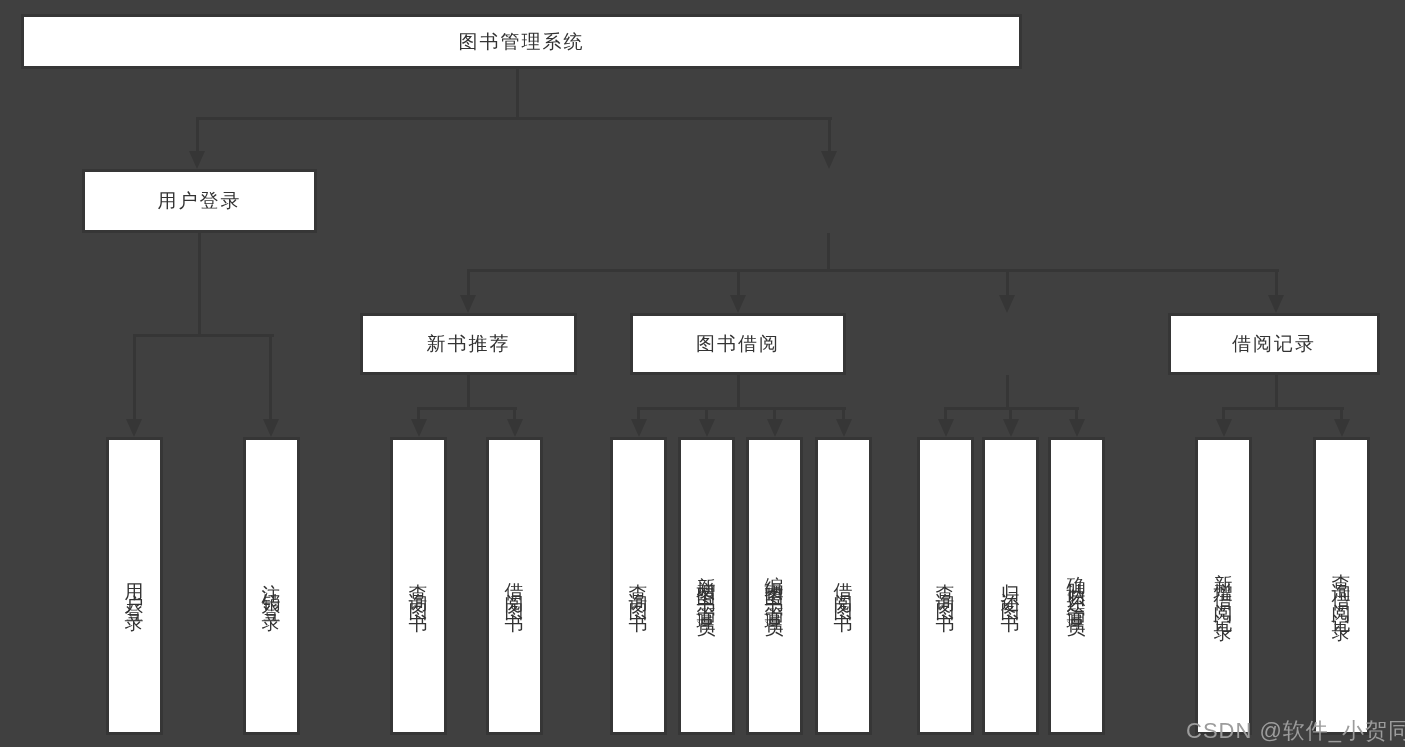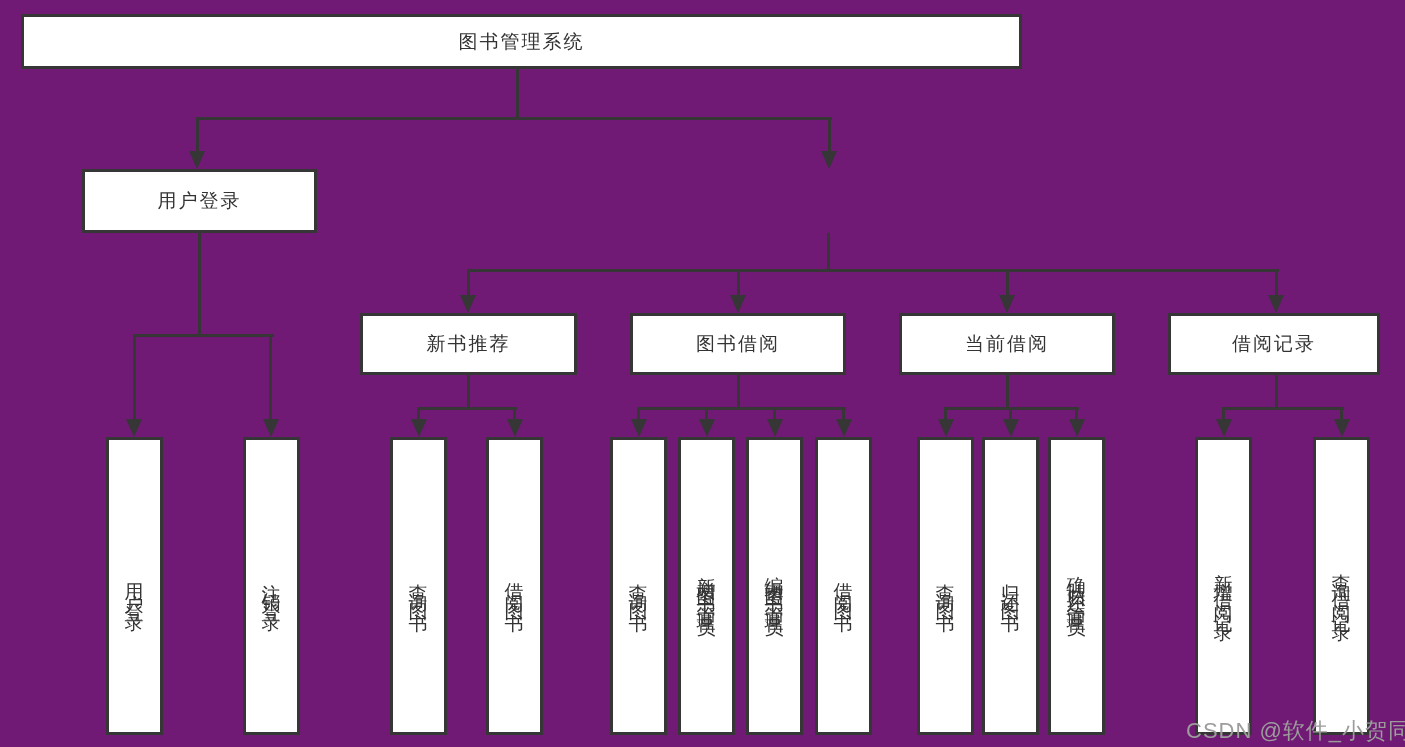--- a/index.html
+++ b/index.html
@@ -1,21 +1,21 @@
 <!DOCTYPE html>
 <html><head>
 <meta charset="utf-8">
 <style>
   html, body { margin: 0; padding: 0; background: #ffffff; }
   body { font-family: "Liberation Sans", "DejaVu Sans", sans-serif; }
   #canvas {
     position: relative;
     width: 1405px;
     height: 747px;
-    background: #701a75;
+    background: #404040;
     overflow: hidden;
   }
   .node {
     position: absolute;
     box-sizing: border-box;
     background: #ffffff;
     border: 3px solid #363636;
     display: flex;
     align-items: center;
     justify-content: center;
@@ -86,21 +86,20 @@
   <div class="ah" style="left:460px;top:295px"></div>
   <div class="vl" style="left:737px;top:269px;width:3px;height:28px"></div>
   <div class="ah" style="left:730px;top:295px"></div>
   <div class="vl" style="left:1006px;top:269px;width:3px;height:28px"></div>
   <div class="ah" style="left:999px;top:295px"></div>
   <div class="vl" style="left:1275px;top:269px;width:3px;height:28px"></div>
   <div class="ah" style="left:1268px;top:295px"></div>
 
   <div class="node" style="left:360px;top:313px;width:217px;height:62px">新书推荐</div>
   <div class="node" style="left:630px;top:313px;width:216px;height:62px">图书借阅</div>
-  <div class="node" style="left:899px;top:313px;width:216px;height:62px">当前借阅</div>
   <div class="node" style="left:1168px;top:313px;width:212px;height:62px">借阅记录</div>
 
   <div class="vl" style="left:467px;top:375px;width:3px;height:33px"></div>
   <div class="hl" style="left:417px;top:407px;width:100px;height:3px"></div>
   <div class="vl" style="left:417px;top:407px;width:3px;height:14px"></div>
   <div class="ah" style="left:411px;top:419px"></div>
   <div class="vl" style="left:513px;top:407px;width:3px;height:14px"></div>
   <div class="ah" style="left:507px;top:419px"></div>
 
   <div class="vl" style="left:737px;top:375px;width:3px;height:33px"></div>

